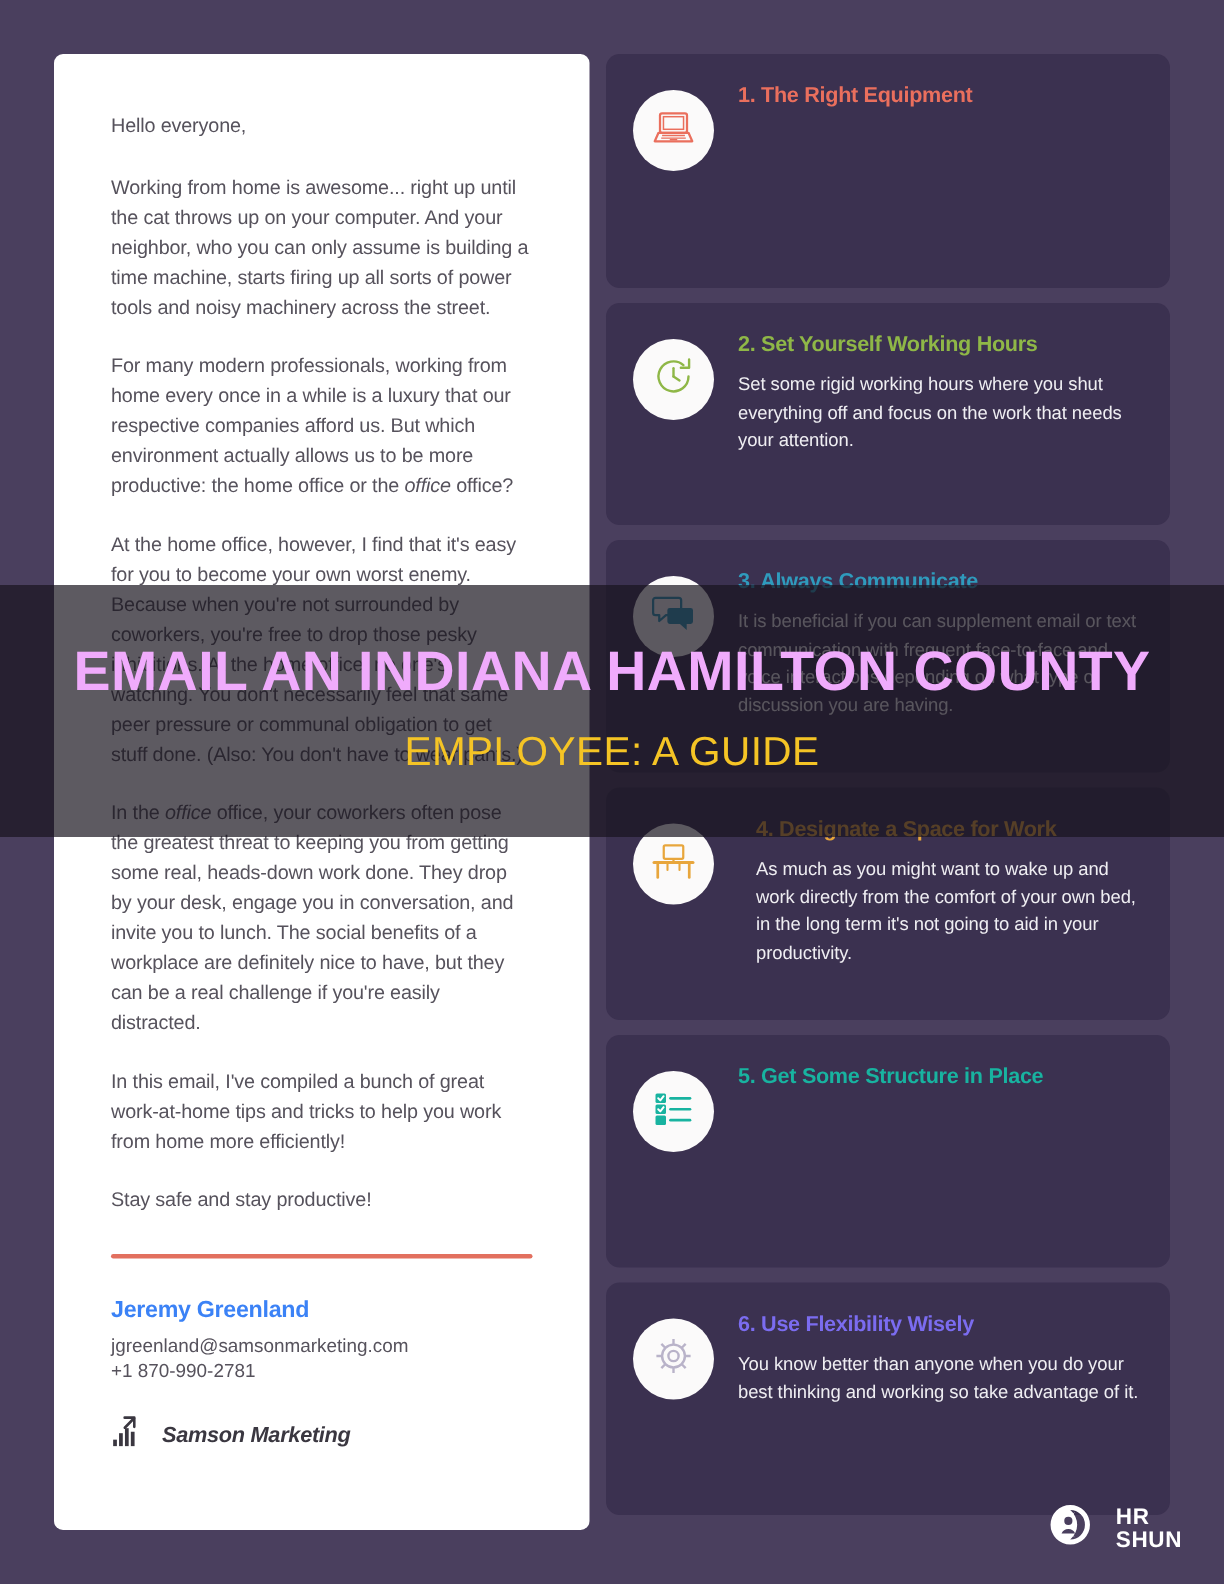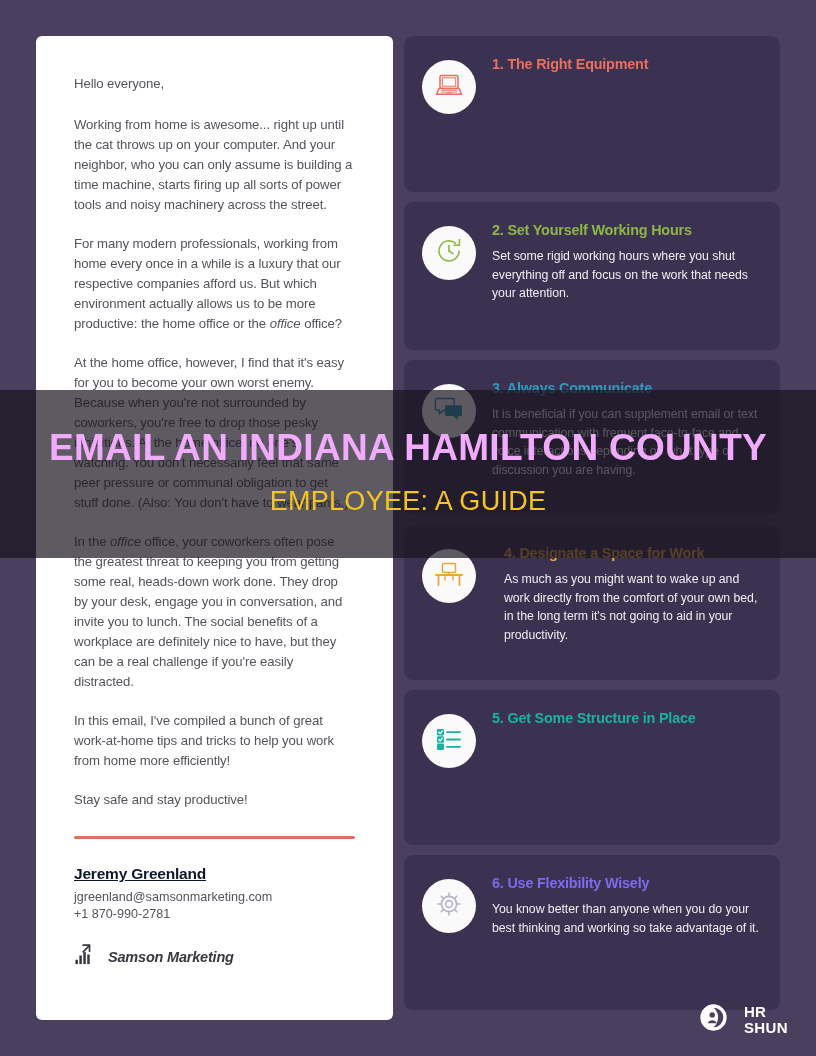--- a/index.html
+++ b/index.html
@@ -37,24 +37,23 @@
   .sig-rule {
     height: 3px;
     background: #e2705f;
     border-radius: 2px;
     margin-top: 26px;
     margin-bottom: 26px;
   }
   .sig-name {
     font-size: 15.5px;
     font-weight: bold;
-    color: #0f172a;
+    color: #3b82f6;
     margin-bottom: 7px;
     letter-spacing: -0.2px;
-    text-decoration: underline;
   }
   .sig-title {
     font-size: 12.6px;
     font-weight: bold;
     color: #4a4750;
     margin-bottom: 4px;
   }
   .sig-line {
     font-size: 12.6px;
     color: #56525c;

